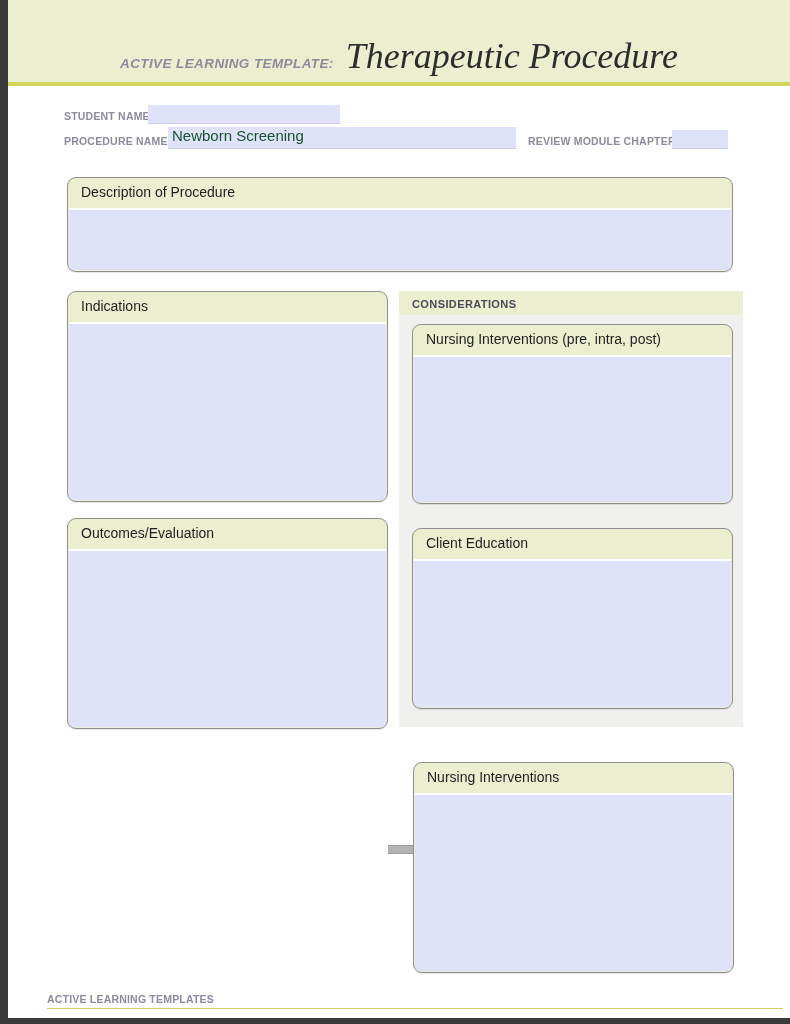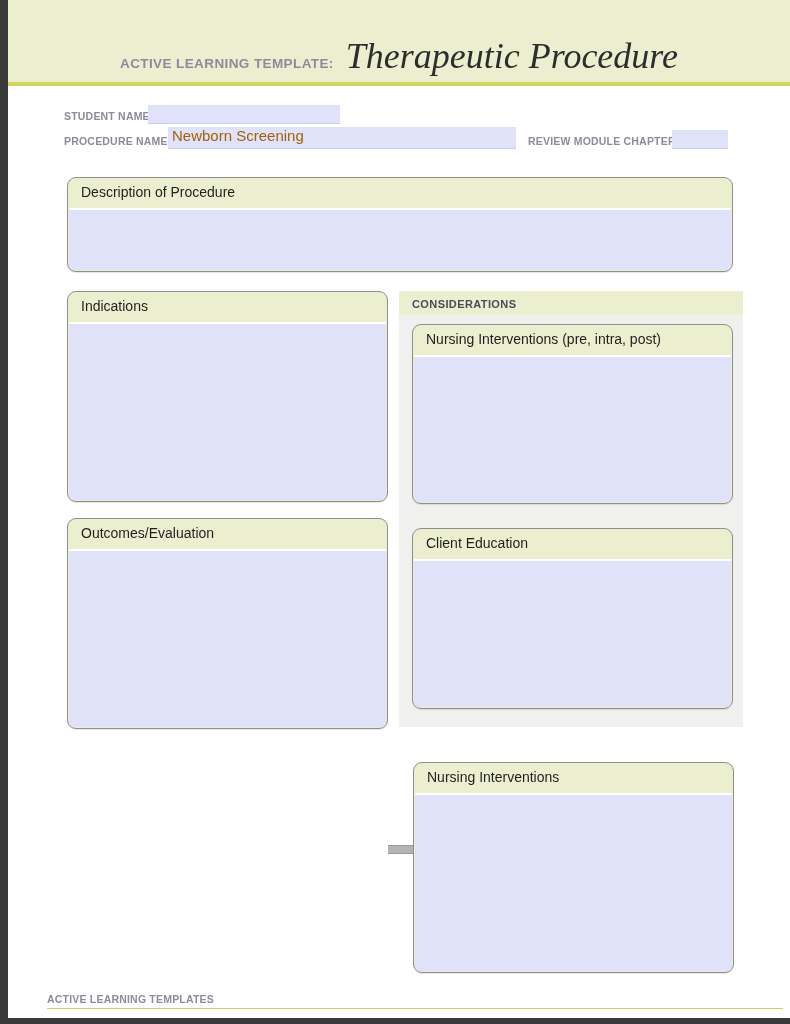--- a/index.html
+++ b/index.html
@@ -53,20 +53,21 @@
     justify-content: center;
   }
   .alt-kicker {
     font-family: "Liberation Sans", sans-serif;
     font-size: 13.5px;
     font-weight: bold;
     letter-spacing: 0.4px;
     color: #8d8a9e;
     margin-right: 12px;
     white-space: nowrap;
+    font-style: italic;
   }
   .alt-title {
     font-family: "Liberation Serif", serif;
     font-style: italic;
     font-size: 36px;
     color: #2d2d2d;
     line-height: 1;
     white-space: nowrap;
   }
 
@@ -96,21 +97,21 @@
     height: 19px;
     background: #dfe2f8;
     border-bottom: 1px solid #c9cde8;
     box-sizing: border-box;
     padding-left: 4px;
     overflow: hidden;
   }
   .meta-fill .val {
     font-family: "Liberation Sans", sans-serif;
     font-size: 15px;
-    color: #a16207;
+    color: #14532d;
     line-height: 18px;
     white-space: nowrap;
   }
   
   .row-student .meta-label { left: 0; }
   .row-student .meta-fill { left: 84px; width: 192px; }
   
   .row-proc { height: 22px; margin-top: 3px; }
   .row-proc .meta-label { left: 0; }
   .row-proc .meta-fill.proc { left: 104px; width: 348px; height: 22px; }

